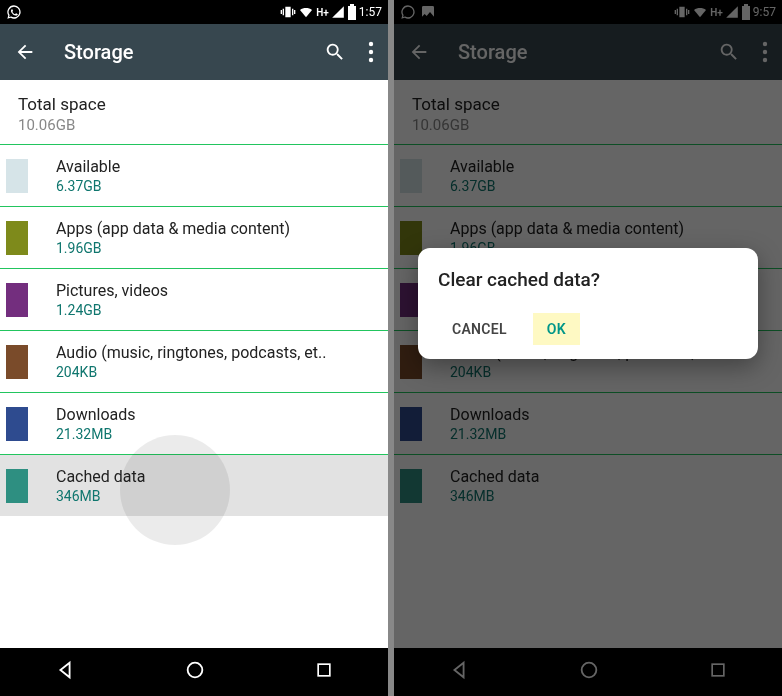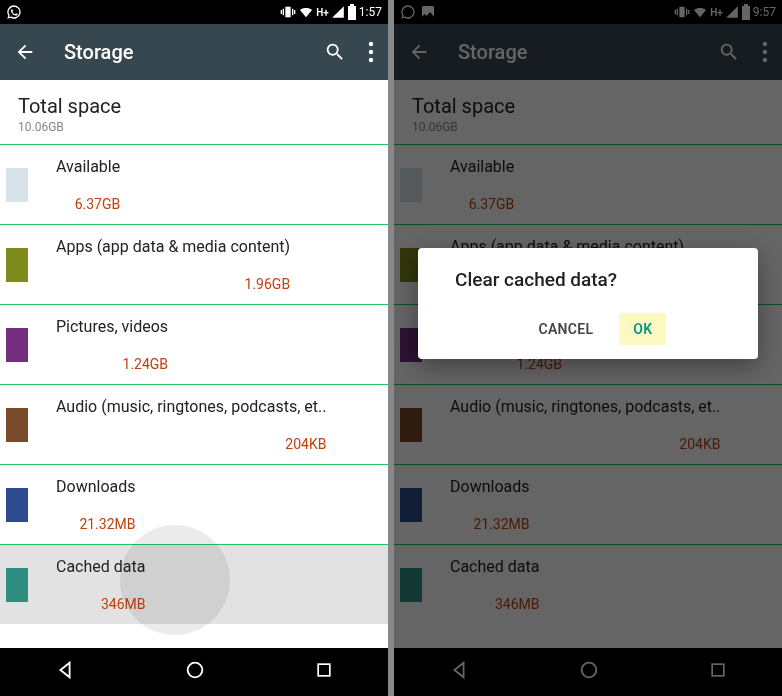--- a/index.html
+++ b/index.html
@@ -42,36 +42,36 @@
     align-items: center;
     padding: 0 14px;
     gap: 28px;
   }
   .appbar .title { font-size: 20px; font-weight: 500; flex: 1; }
   .appbar .actions { display: flex; align-items: center; gap: 22px; }
   .arrow-back svg, .search-ic svg, .more-ic svg { display:block; }
 
   .content { flex: 1; overflow: hidden; background: #fff; }
   .total-block { padding: 14px 18px 10px 18px; }
-  .total-label { font-size: 20px; color: #222; }
-  .total-val { font-size: 12px; color: #888; margin-top: 2px; }
+  .total-label { font-size: 17px; color: #222; }
+  .total-val { font-size: 15px; color: #888; margin-top: 2px; }
 
   .row {
     display: flex;
     align-items: center;
     padding: 12px 6px;
     border-top: 1px solid #22c55e;
     gap: 28px;
   }
   .row .swatch {
     width: 22px;
     height: 34px;
   }
   .row .txt .name { font-size: 16px; color: #222; white-space: nowrap; overflow: hidden; text-overflow: ellipsis; max-width: 280px; }
-  .row .txt .size { font-size: 14px; color: #c2410c; margin-top: 20px; text-align: right; }
+  .row .txt .size { font-size: 14px; color: #0f766e; margin-top: 2px; }
 
   .row.selected {
     background: #e2e2e2;
     position: relative;
   }
   .ripple {
     position: absolute;
     width: 110px; height: 110px;
     border-radius: 50%;
     background: rgba(0,0,0,0.08);
@@ -91,29 +91,29 @@
     position: absolute;
     inset: 0;
     background: rgba(0,0,0,0.45);
     z-index: 5;
   }
   .dimmed .appbar, .dimmed .content, .dimmed .statusbar, .dimmed .navbar { filter: brightness(0.72); }
   .dialog {
     position: absolute;
     z-index: 10;
     background: #fff;
-    border-radius: 4px;
+    border-radius: 12px;
     box-shadow: 0 8px 24px rgba(0,0,0,0.35);
     left: 24px; right: 24px;
     top: 248px;
-    padding: 20px 22px 14px 37px;
+    padding: 20px 22px 14px 20px;
   }
   .dialog .dtitle { font-size: 19px; font-weight: 500; color: #222; margin-bottom: 14px; }
   .dialog .dmsg { font-size: 15px; color: #555; line-height: 1.35; }
-  .dialog .dactions { display: flex; justify-content: center; align-items: center; gap: 12px; margin-top: 22px; }
+  .dialog .dactions { display: flex; justify-content: flex-start; align-items: center; gap: 12px; margin-top: 22px; }
   .dialog .btn { font-size: 14px; font-weight: 600; letter-spacing: 0.3px; padding: 8px 14px; color: #444; }
   .dialog .btn.ok { background: #fef9c3; color: #009688; }
 </style>
 </head>
 <body>
 
 <div class="phone">
   <div class="statusbar">
     <div class="sb-left">
       <span class="sb-icon">

